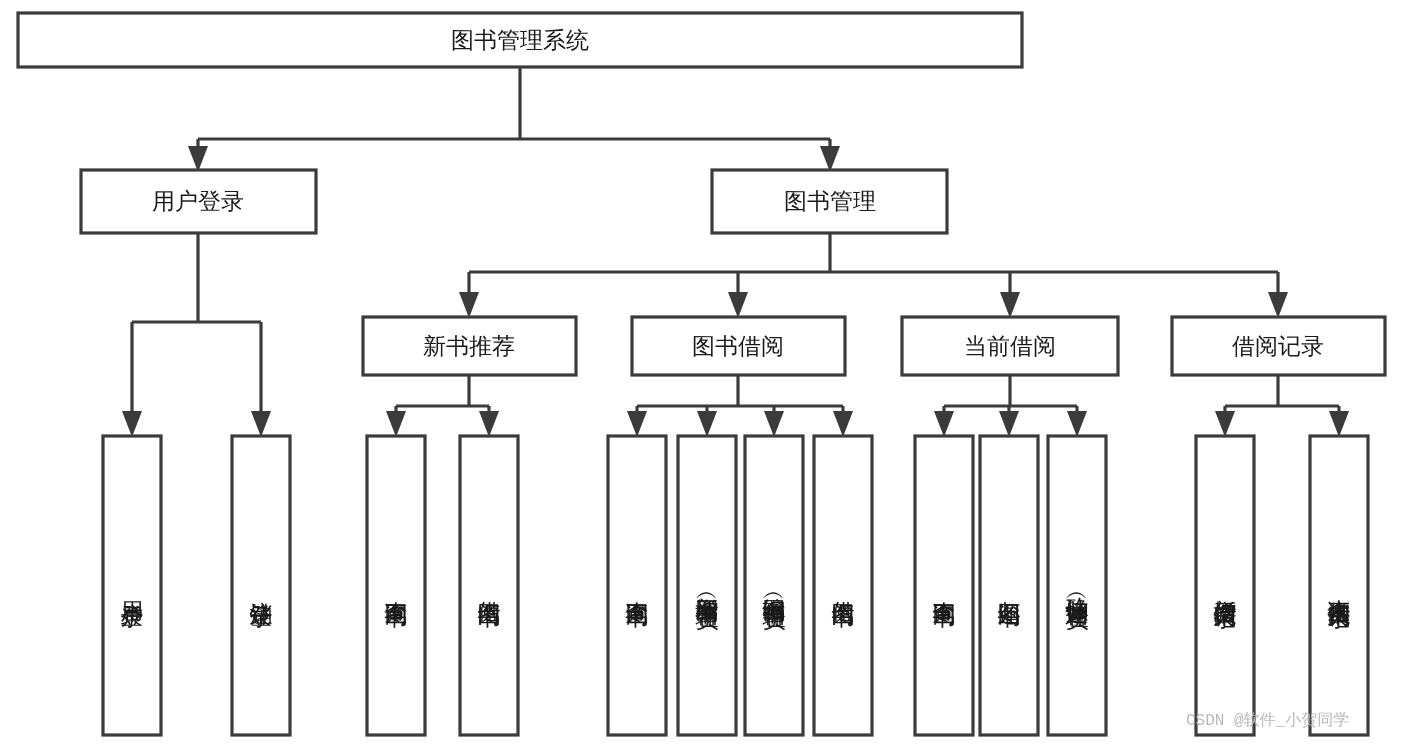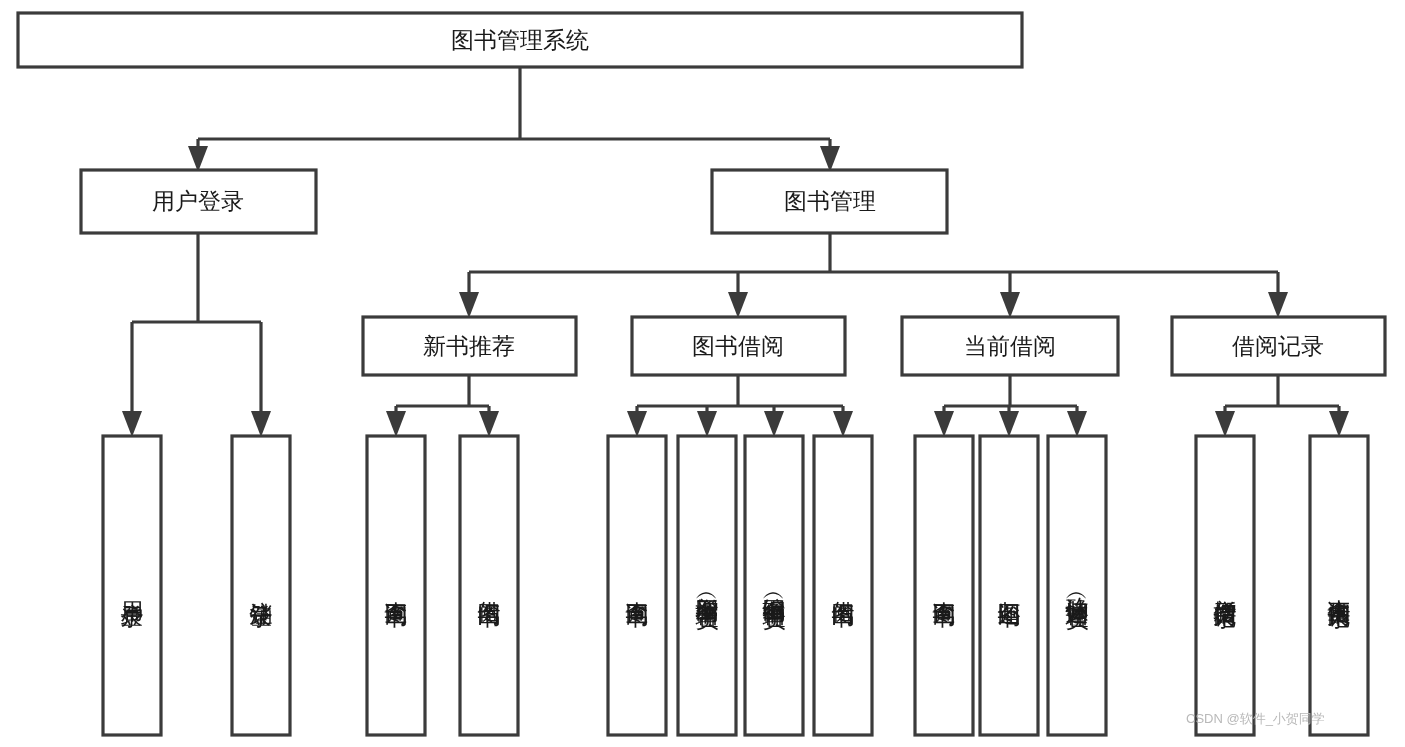--- a/index.html
+++ b/index.html
@@ -59,22 +59,22 @@
     letter-spacing: 1.5px;
     text-align: center;
     display: flex;
     align-items: center;
     justify-content: center;
     white-space: nowrap;
     pointer-events: none;
   }
   .watermark {
     position: absolute;
-    font-family: Liberation Sans, sans-serif;
-    font-size: 13px;
+    font-family: Liberation Mono, monospace;
+    font-size: 16px;
     color: #b9b9b9;
     white-space: nowrap;
     left: 1186px;
     top: 710px;
   }
 </style>
 </head>
 <body>
 
 <div id="diagram-root">

